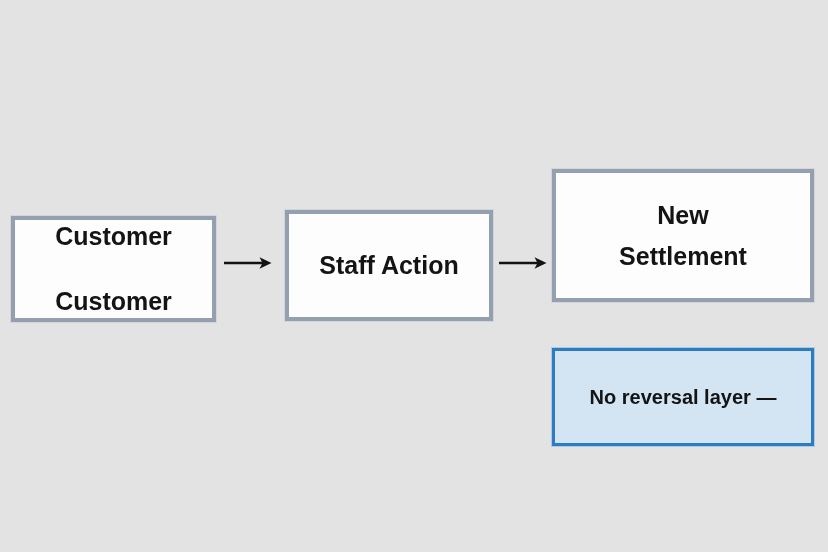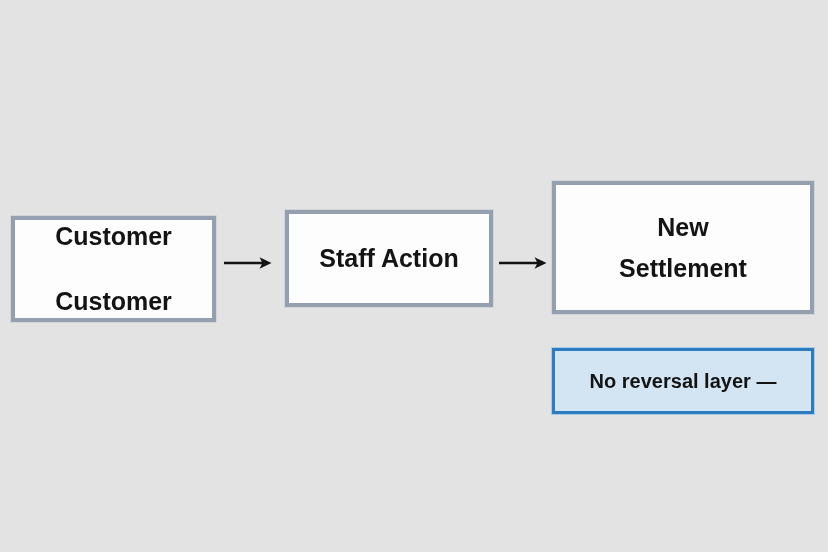--- a/index.html
+++ b/index.html
@@ -29,43 +29,43 @@
     font-weight: bold;
     font-size: 25px;
     line-height: 33px;
     text-align: center;
     display: flex;
     flex-direction: column;
     justify-content: center;
     align-items: center;
   }
   .node-1 { left: 11px;  top: 216px; width: 205px; height: 106px; gap: 32px; }
-  .node-2 { left: 285px; top: 210px; width: 208px; height: 97px; }
-  .node-3 { left: 552px; top: 181px; width: 262px; height: 133px; gap: 8px; }
+  .node-2 { left: 285px; top: 210px; width: 208px; height: 111px; }
+  .node-3 { left: 552px; top: 169px; width: 262px; height: 133px; gap: 8px; }
   .arrow {
     position: absolute;
     display: block;
   }
   .arrow-1 { left: 222px; top: 253px; }
   .arrow-2 { left: 497px; top: 253px; }
   .arrow-line {
     stroke: var(--arrow, #131313);
     stroke-width: 2.6;
     fill: none;
   }
   .arrow-head {
     fill: var(--arrow, #131313);
     stroke: none;
   }
   .note {
     position: absolute;
     left: 552px;
     top: 348px;
     width: 262px;
-    height: 66px;
+    height: 98px;
     box-sizing: border-box;
     background: var(--note-fill, #d3e4f2);
     border: 3px solid var(--note-border, #2d7cc1);
     box-shadow: 0 0 0 1px #a9cbe6;
     color: var(--text, #141414);
     font-weight: bold;
     font-size: 20px;
     line-height: 27px;
     text-align: center;
     display: flex;

